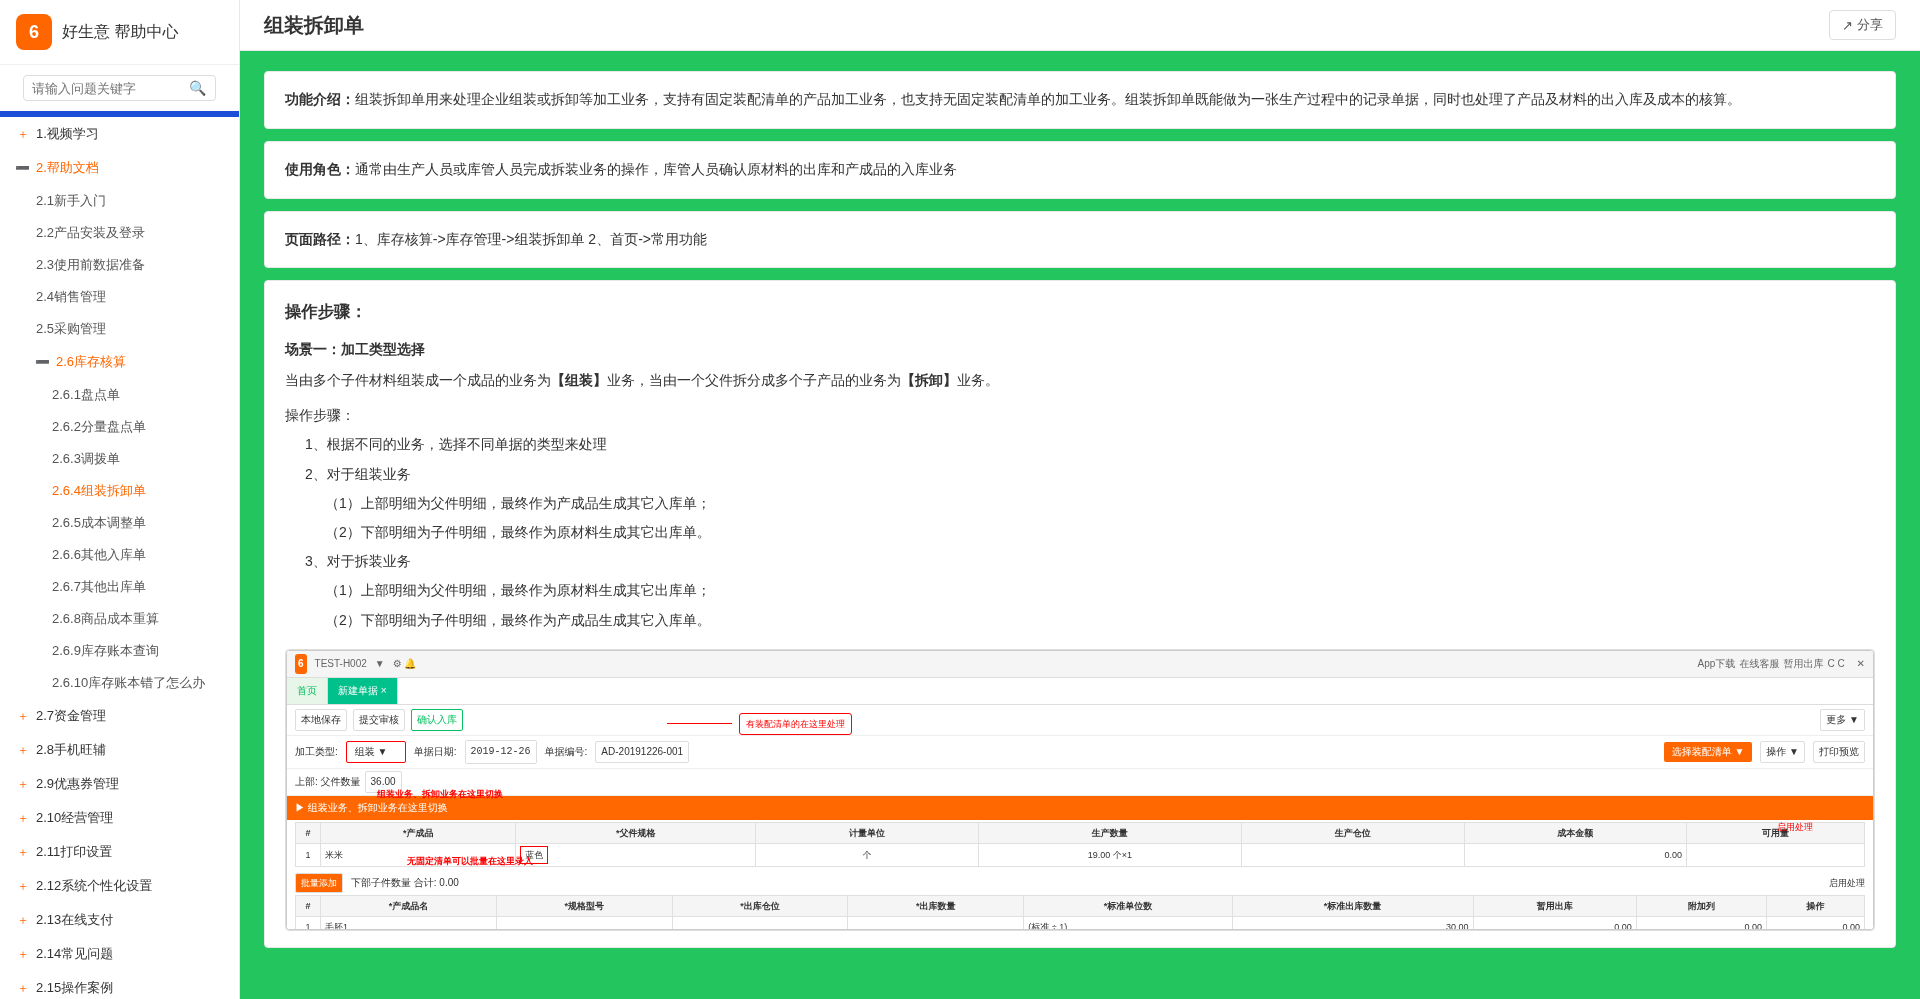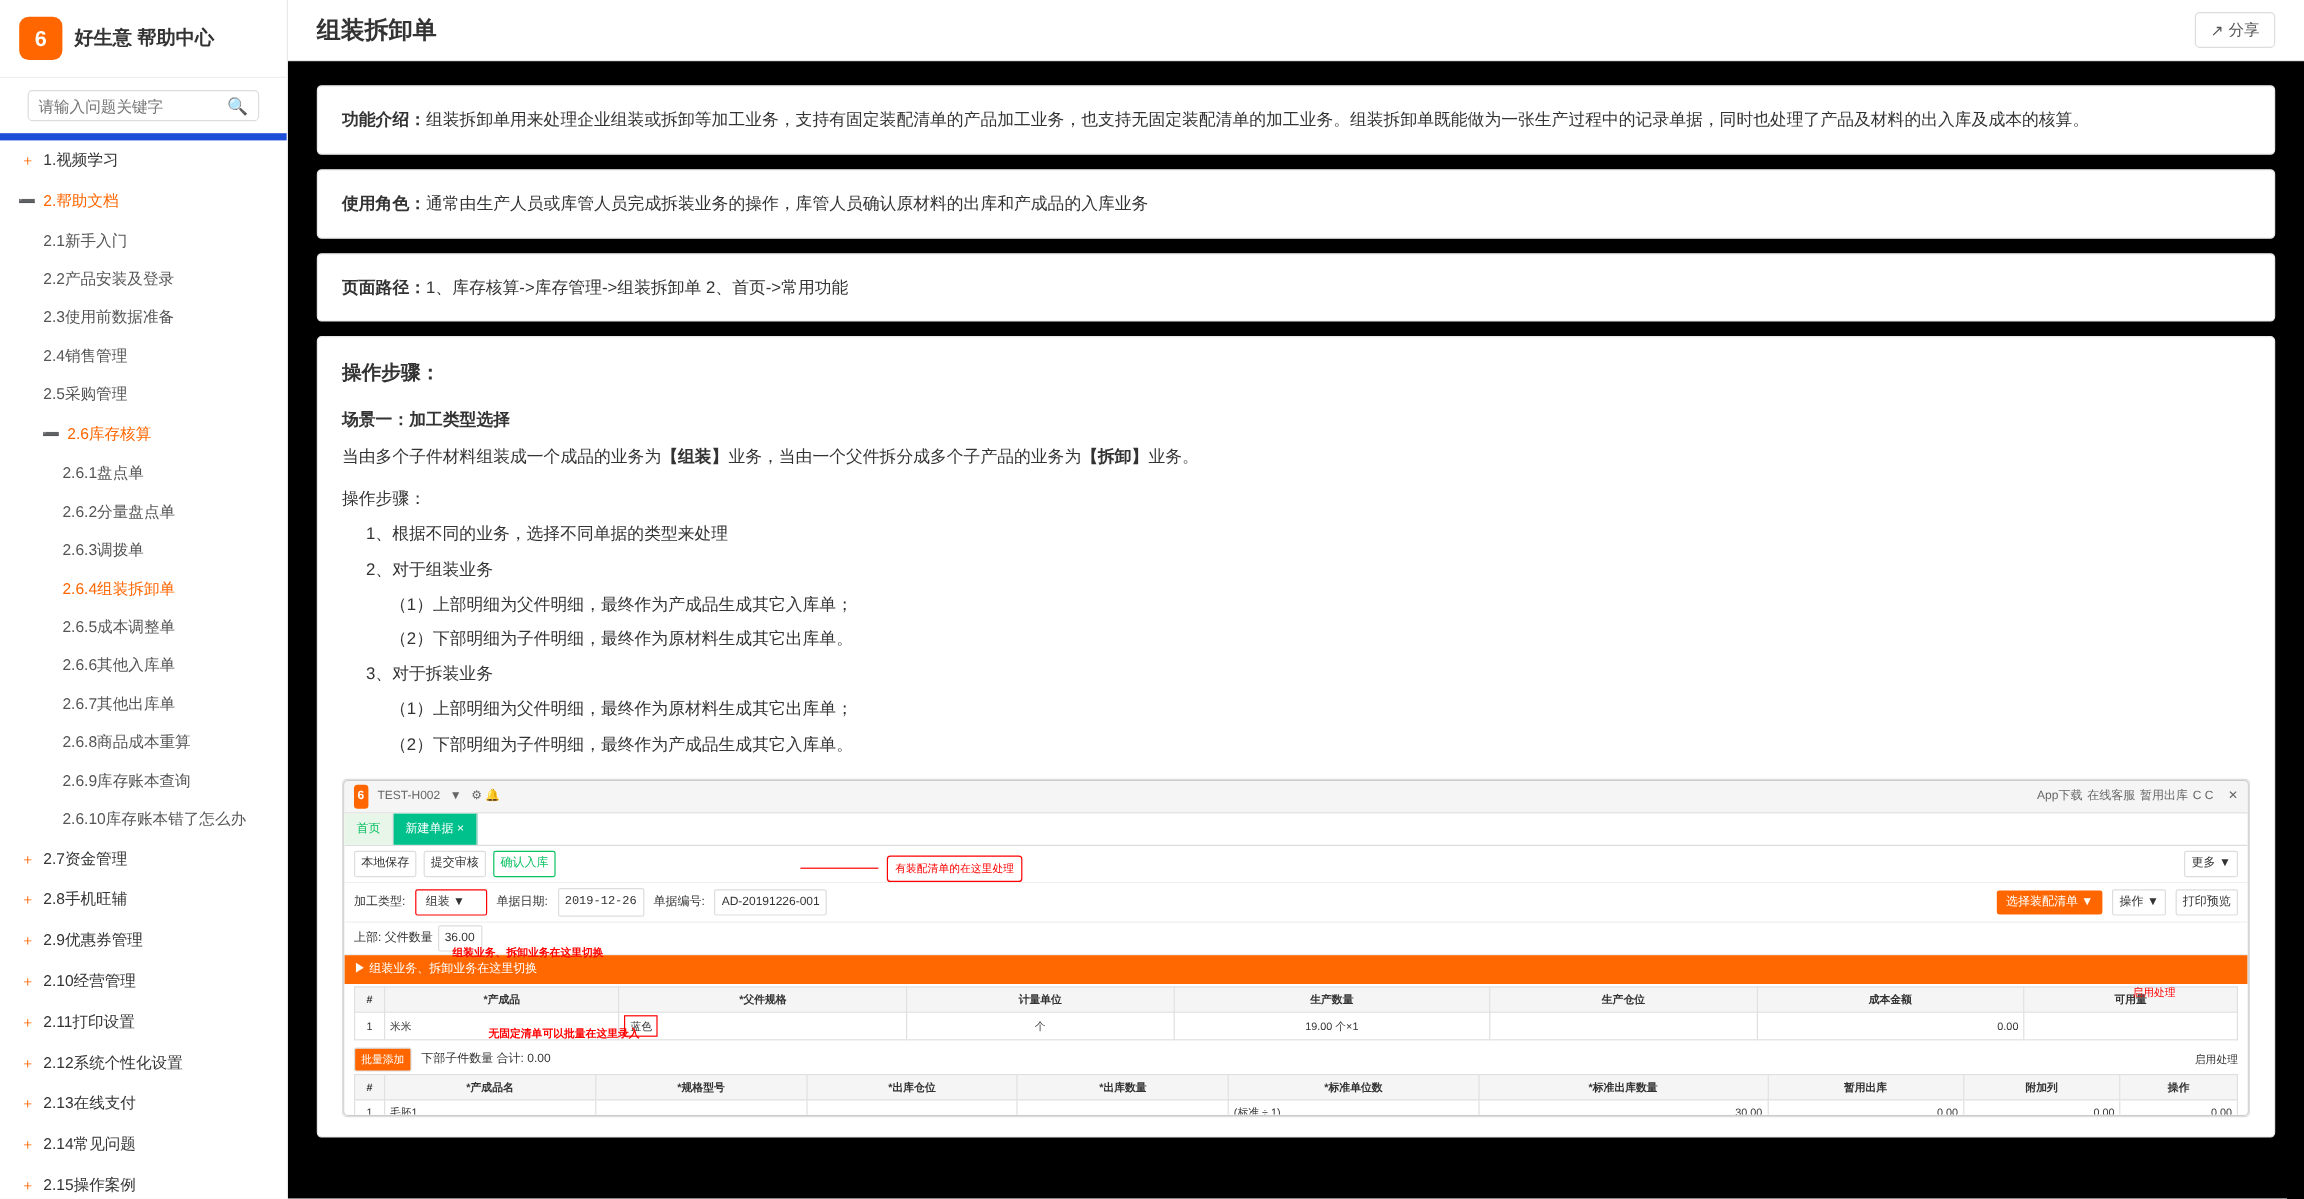--- a/index.html
+++ b/index.html
@@ -34,21 +34,21 @@
       justify-content: center;
       color: #fff;
       font-size: 18px;
       font-weight: bold;
       margin-right: 10px;
       flex-shrink: 0;
     }
 
     .logo-text {
       font-size: 16px;
-      font-weight: bold;
+      font-weight: normal;
       color: #333;
     }
 
     .search-area {
       padding: 10px 23px;
       border-bottom: 6px solid #1d4ed8;
     }
 
     .search-box {
       display: flex;
@@ -152,21 +152,21 @@
       cursor: pointer;
       color: #555;
       font-size: 13px;
       background: #fff;
     }
 
     #content-area {
       flex: 1;
       overflow-y: auto;
       padding: 20px 24px;
-      background: #000000;
+      background: #22c55e;
     }
 
     .content-card {
       background: #fff;
       border: 1px solid #e8e8e8;
       border-radius: 4px;
       padding: 16px 20px;
       margin-bottom: 12px;
       line-height: 1.7;
       font-size: 14px;

